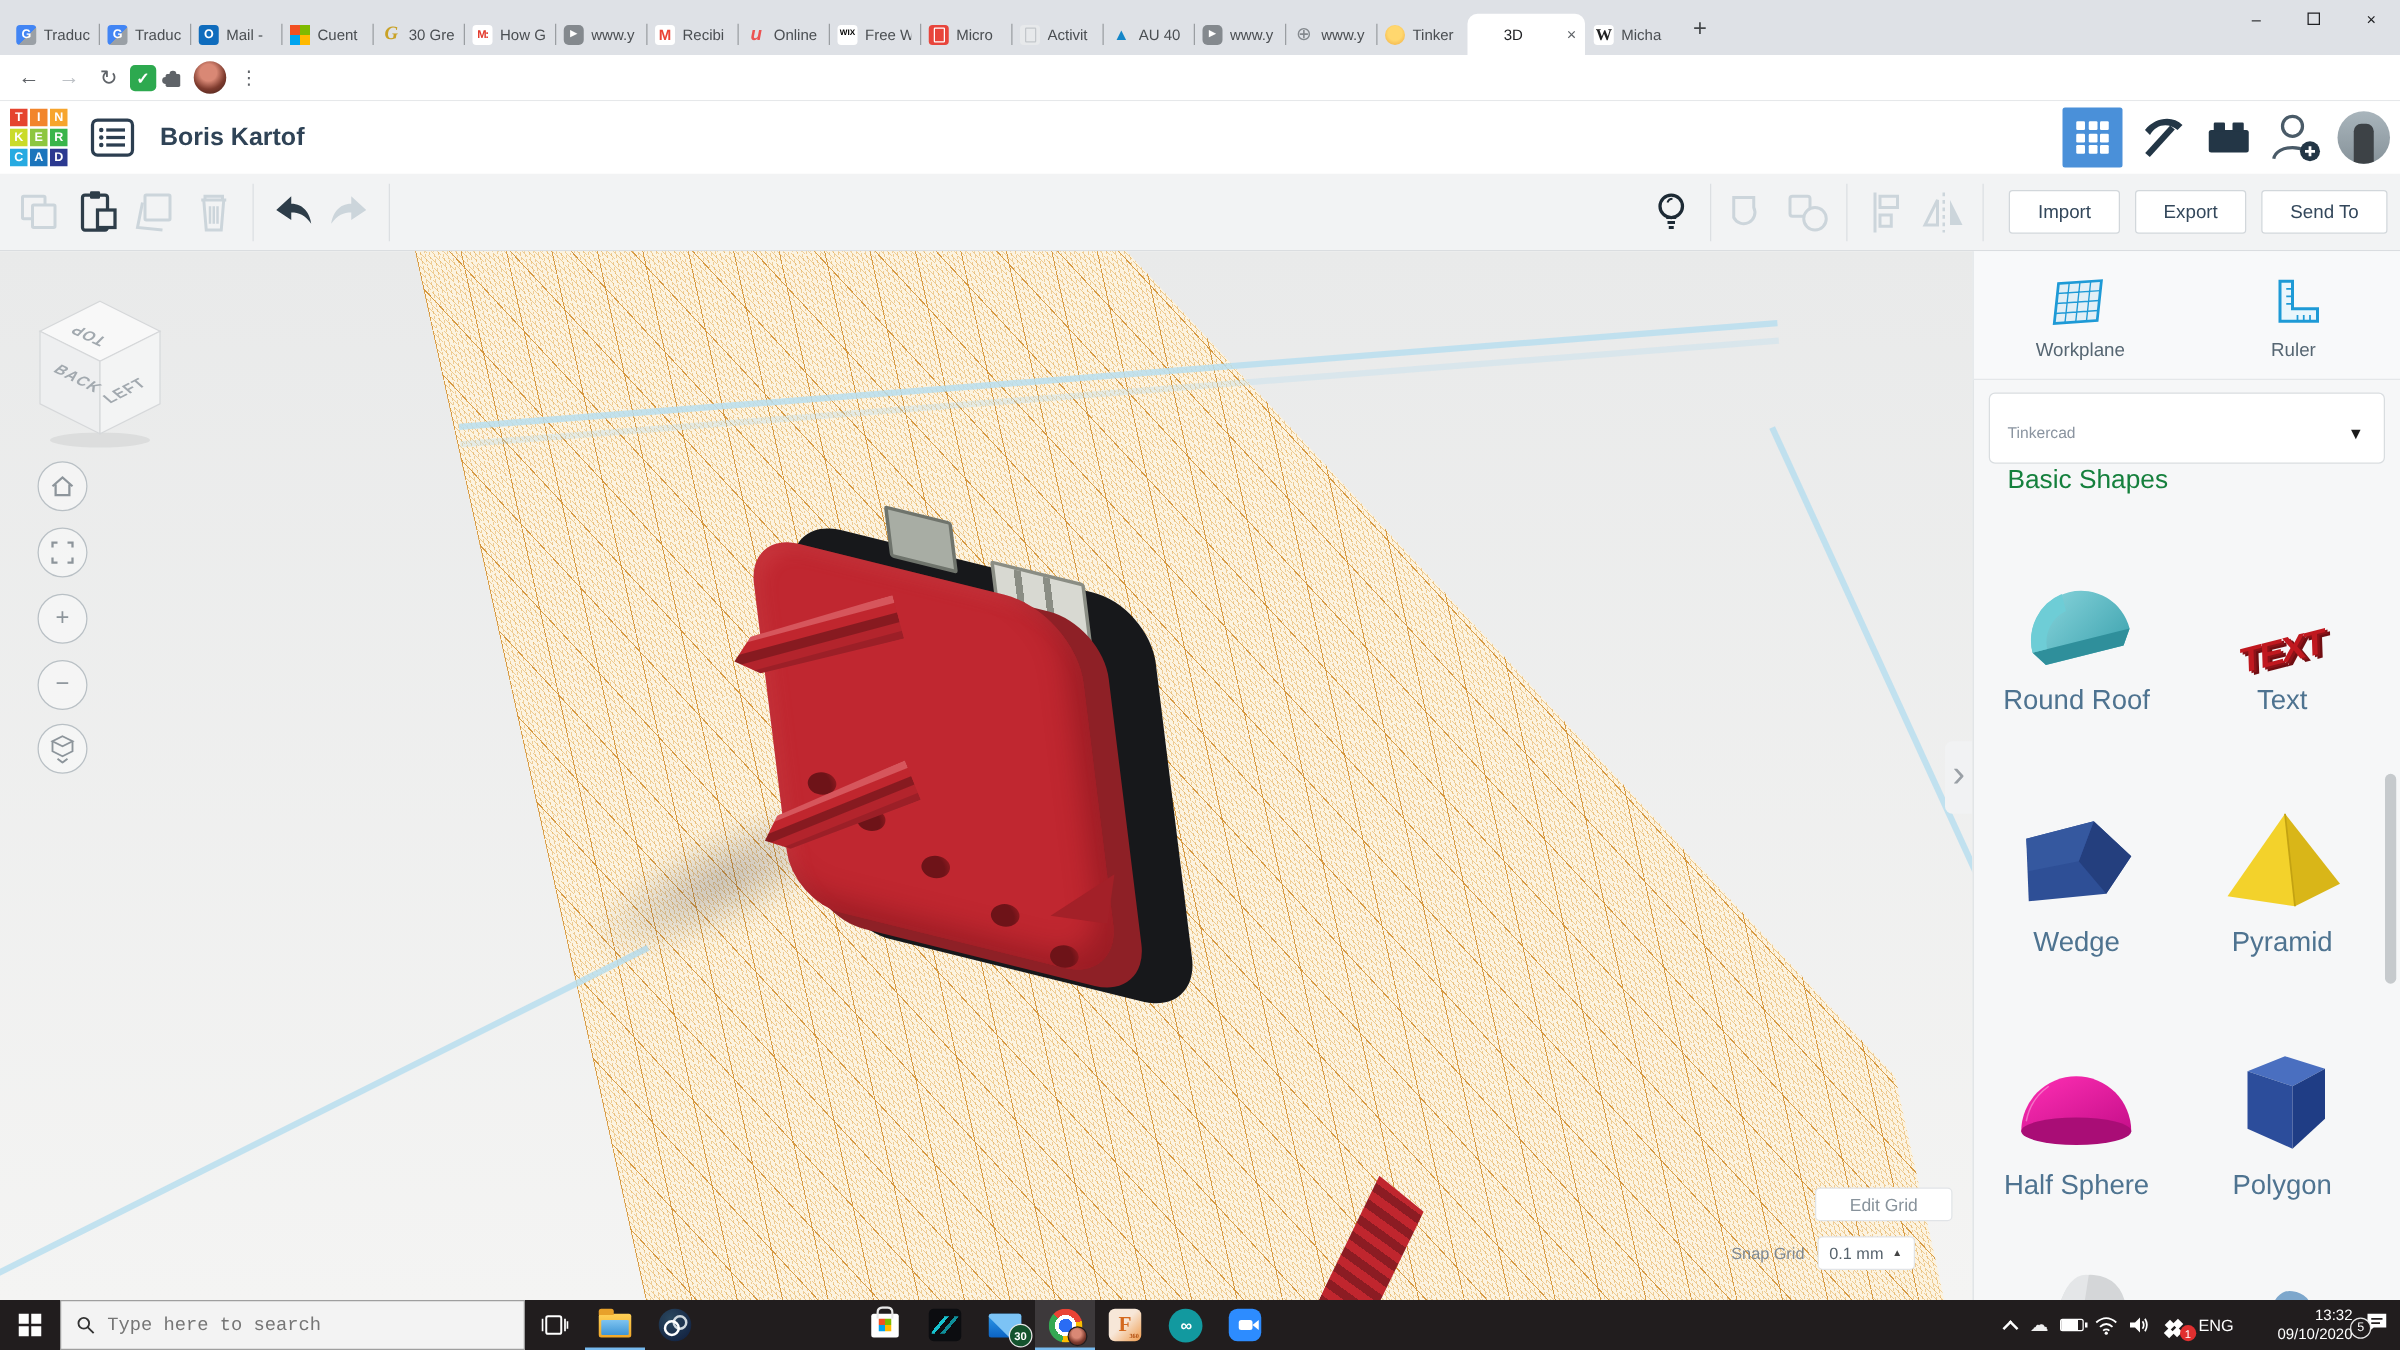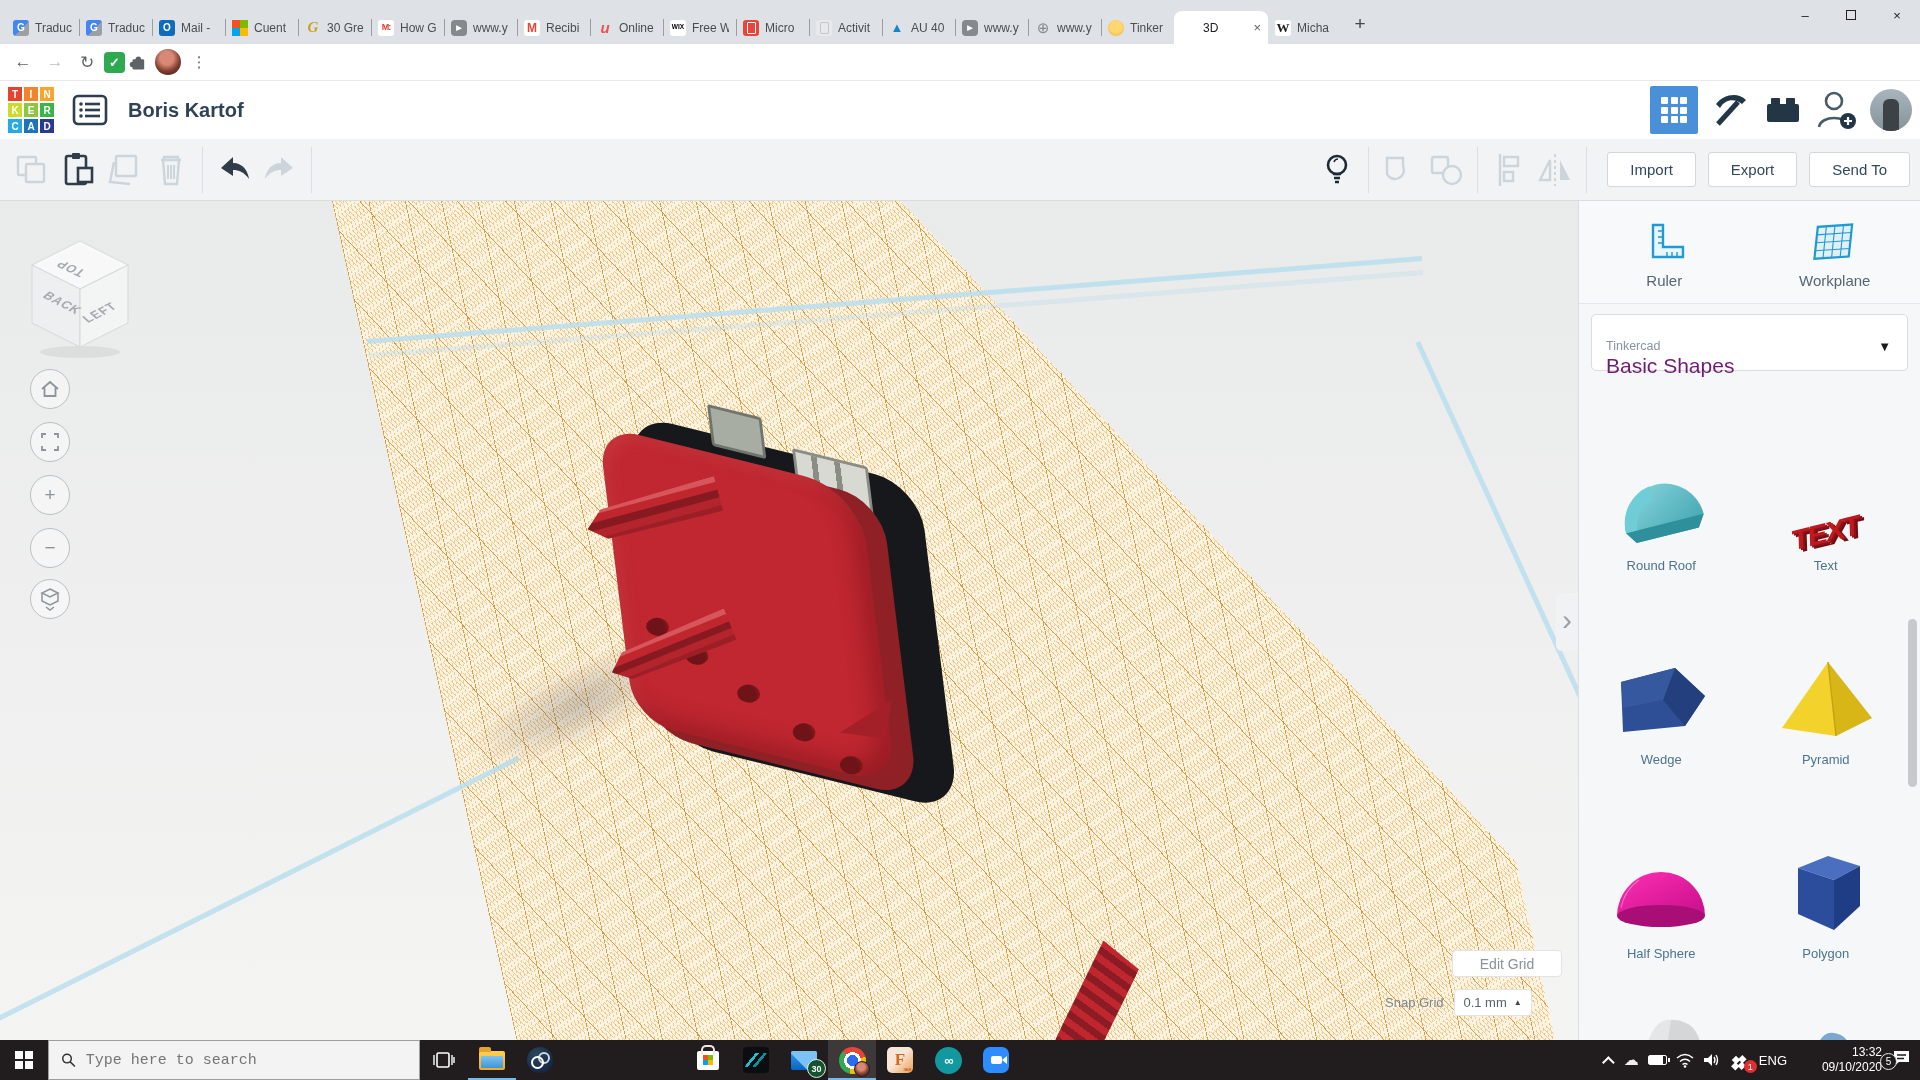--- a/index.html
+++ b/index.html
@@ -127,25 +127,25 @@
   .snap-box { width:78px; height:27px; background:#fff; border:1px solid #e1e4e7; border-radius:4px; font-size:13px; color:#57636d; display:flex; align-items:center; justify-content:center; gap:7px; }
   .snap-caret { font-size:8px; color:#444; }
 
   
   .panel { flex:1; background:#f6f7f8; border-left:1px solid #dcdfe1; position:relative; }
   .panel-tools { height:103px; border-bottom:1px solid #e4e7e9; background:#f8f9fa; display:flex; }
   .ptool { flex:1; display:flex; flex-direction:column; align-items:center; justify-content:center; gap:7px; padding-top:6px; }
   .ptool-label { font-size:15px; color:#566672; }
   .lib-select { position:absolute; left:12px; right:12px; top:113px; height:57px; background:#fff; border:1px solid #d9dde0; border-radius:5px; padding:24px 14px; }
   .lib-brand { font-size:12.5px; color:#8a94a0; }
-  .lib-value { font-size:21px; color:#701a75; margin-top:1px; }
+  .lib-value { font-size:21px; color:#15803d; margin-top:19px; }
   .lib-caret { position:absolute; right:16px; top:24px; font-size:13px; color:#1a1a1a; }
   .shapes { position:absolute; left:0; right:12px; top:182px; bottom:0; display:grid; grid-template-columns:1fr 1fr; grid-auto-rows:194px; overflow:hidden; }
   .shape { display:flex; flex-direction:column; align-items:center; justify-content:flex-end; padding-bottom:4px; gap:8px; }
-  .shape-label { font-size:13px; color:#4e7390; }
+  .shape-label { font-size:22px; color:#4e7390; }
   .shape-text-glyph { font-weight:900; font-size:30px; color:#c0181f; letter-spacing:-2px;
     transform:rotate(-14deg) skewX(-12deg) scaleY(.92); text-shadow:2px 2px 0 #8c1218, 4px 4px 0 #700e12; }
   .partial { position:absolute; }
   .p1 { left:62px; top:815px; }
   .p2 { left:233px; top:826px; }
   .panel-scroll { position:absolute; right:3px; top:418px; width:9px; height:168px; border-radius:5px; background:#c6cacd; }
 
   
   .taskbar { position:absolute; left:0; right:0; bottom:0; height:40px; background:#211d1e; display:flex; align-items:stretch; color:#fff; }
   .start { width:48px; }
@@ -493,34 +493,34 @@
         <div class="snap-box">
           <span>0.1 mm</span>
           <span class="snap-caret">▲</span>
         </div>
       </div>
     </div>
 
     <div class="panel">
       <div class="panel-tools">
         <div class="ptool">
-          <svg width="46" height="44" viewBox="0 0 46 44">
-            <path d="M12 4 L22 4 L22 26 L42 26 L42 36 L12 36 Z" fill="#eaf6fc" stroke="#1e9ad6" stroke-width="2.4"></path>
-            <path d="M26 31 v5 M31 31 v5 M36 31 v5 M17 10 h5 M17 16 h5 M17 22 h5" stroke="#1e9ad6" stroke-width="1.4"></path>
-          </svg>
-          <span class="ptool-label">Ruler</span>
-        </div>
-        <div class="ptool">
           <svg width="50" height="44" viewBox="0 0 50 44">
             <g transform="translate(6,4) skewX(-10) rotate(-4)">
               <rect x="2" y="2" width="34" height="32" fill="rgba(30,154,214,.1)" stroke="#1e9ad6" stroke-width="2.2"></rect>
               <path d="M10.5 2 V34 M19 2 V34 M27.5 2 V34 M2 10 H36 M2 18 H36 M2 26 H36" stroke="#1e9ad6" stroke-width="1.1"></path>
             </g>
           </svg>
           <span class="ptool-label">Workplane</span>
+        </div>
+        <div class="ptool">
+          <svg width="46" height="44" viewBox="0 0 46 44">
+            <path d="M12 4 L22 4 L22 26 L42 26 L42 36 L12 36 Z" fill="#eaf6fc" stroke="#1e9ad6" stroke-width="2.4"></path>
+            <path d="M26 31 v5 M31 31 v5 M36 31 v5 M17 10 h5 M17 16 h5 M17 22 h5" stroke="#1e9ad6" stroke-width="1.4"></path>
+          </svg>
+          <span class="ptool-label">Ruler</span>
         </div>
       </div>
 
       <div class="lib-select">
         <div class="lib-brand">Tinkercad</div>
         <div class="lib-value">Basic Shapes</div>
         <div class="lib-caret">▼</div>
       </div>
 
       <div class="shapes">

